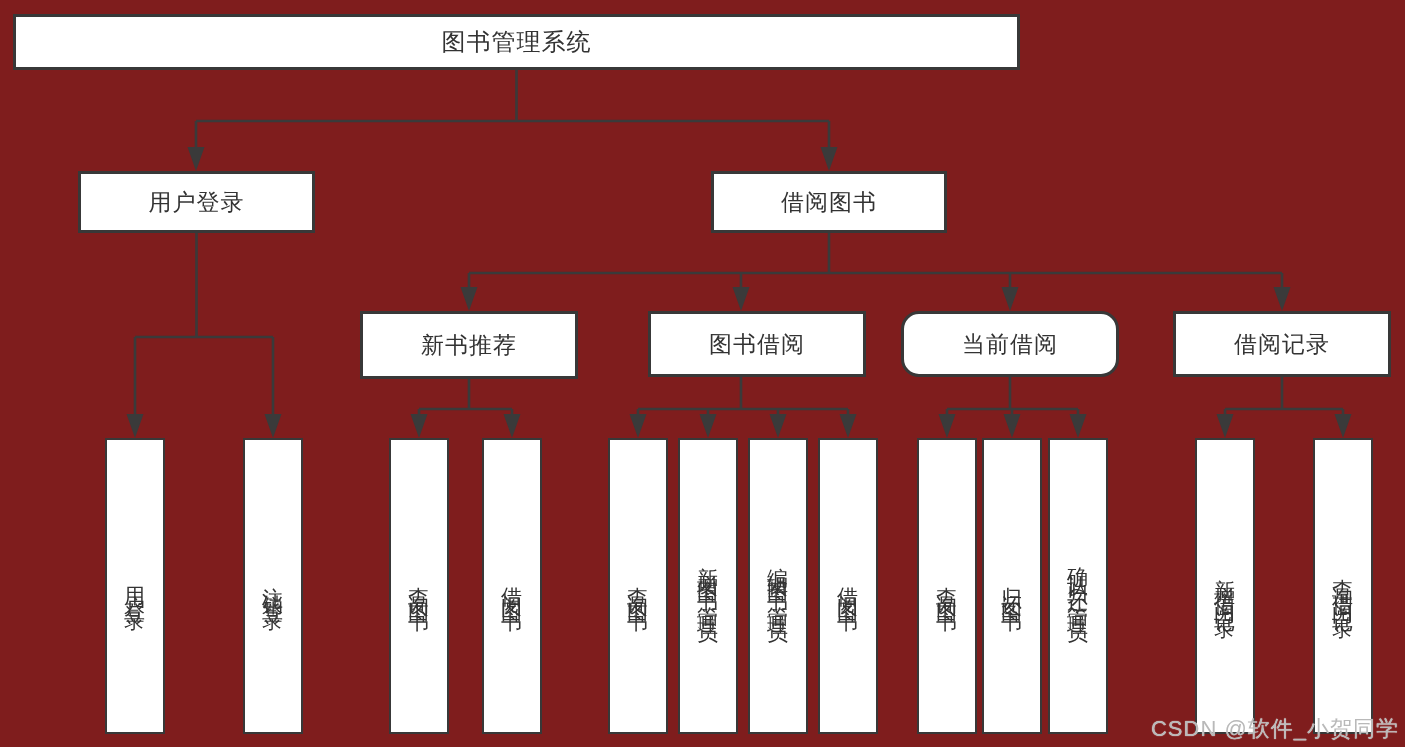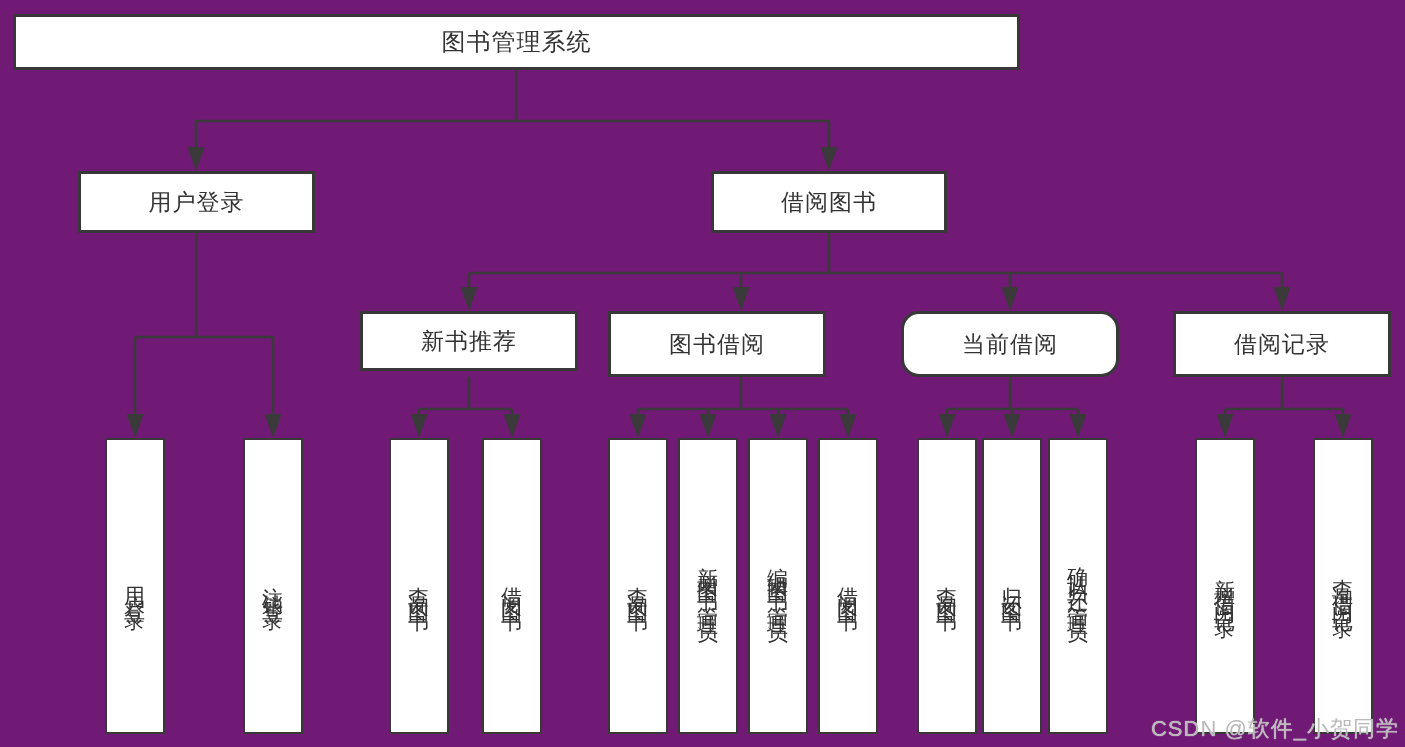--- a/index.html
+++ b/index.html
@@ -1,17 +1,17 @@
 <!DOCTYPE html>
 <html><head>
 <meta charset="utf-8">
 <style>
   html,body{margin:0;padding:0;background:#ffffff;}
   .canvas{
-    position:relative;width:1405px;height:747px;background:#701a75;
+    position:relative;width:1405px;height:747px;background:#7f1d1d;
     font-family:"Liberation Sans",sans-serif;color:#333333;overflow:hidden;
   }
   .connectors{position:absolute;left:0;top:0;width:1405px;height:747px;}
   .box{
     position:absolute;box-sizing:border-box;background:#ffffff;
     border:3px solid #383838;display:flex;align-items:center;justify-content:center;
     font-size:23px;color:#333333;z-index:2;letter-spacing:1px;
   }
   .box.root{font-size:24px;}
   .box.leaf{border-width:2.5px;}
@@ -61,22 +61,22 @@
       <polygon points="1216.5,414 1233.5,414 1225,438"></polygon>
       <polygon points="1334.5,414 1351.5,414 1343,438"></polygon>
     </g>
   </svg>
 
   <div class="box root" style="left:13px;top:14px;width:1007px;height:56px;">图书管理系统</div>
 
   <div class="box" style="left:78px;top:171px;width:237px;height:62px;">用户登录</div>
   <div class="box" style="left:711px;top:171px;width:236px;height:62px;">借阅图书</div>
 
-  <div class="box" style="left:360px;top:311px;width:218px;height:60px;">新书推荐</div>
-  <div class="box" style="left:608px;top:311px;width:218px;height:66px;">图书借阅</div>
+  <div class="box" style="left:360px;top:311px;width:218px;height:68px;">新书推荐</div>
+  <div class="box" style="left:648px;top:311px;width:218px;height:66px;">图书借阅</div>
   <div class="box" style="left:901px;top:311px;width:218px;height:66px;border-radius:18px;">当前借阅</div>
   <div class="box" style="left:1173px;top:311px;width:218px;height:66px;">借阅记录</div>
 
   <div class="box leaf" style="left:105px;top:438px;width:60px;height:296px;">
     <span class="vtext">用户登录</span>
   </div>
   <div class="box leaf" style="left:243px;top:438px;width:60px;height:296px;">
     <span class="vtext">注销登录</span>
   </div>
 

